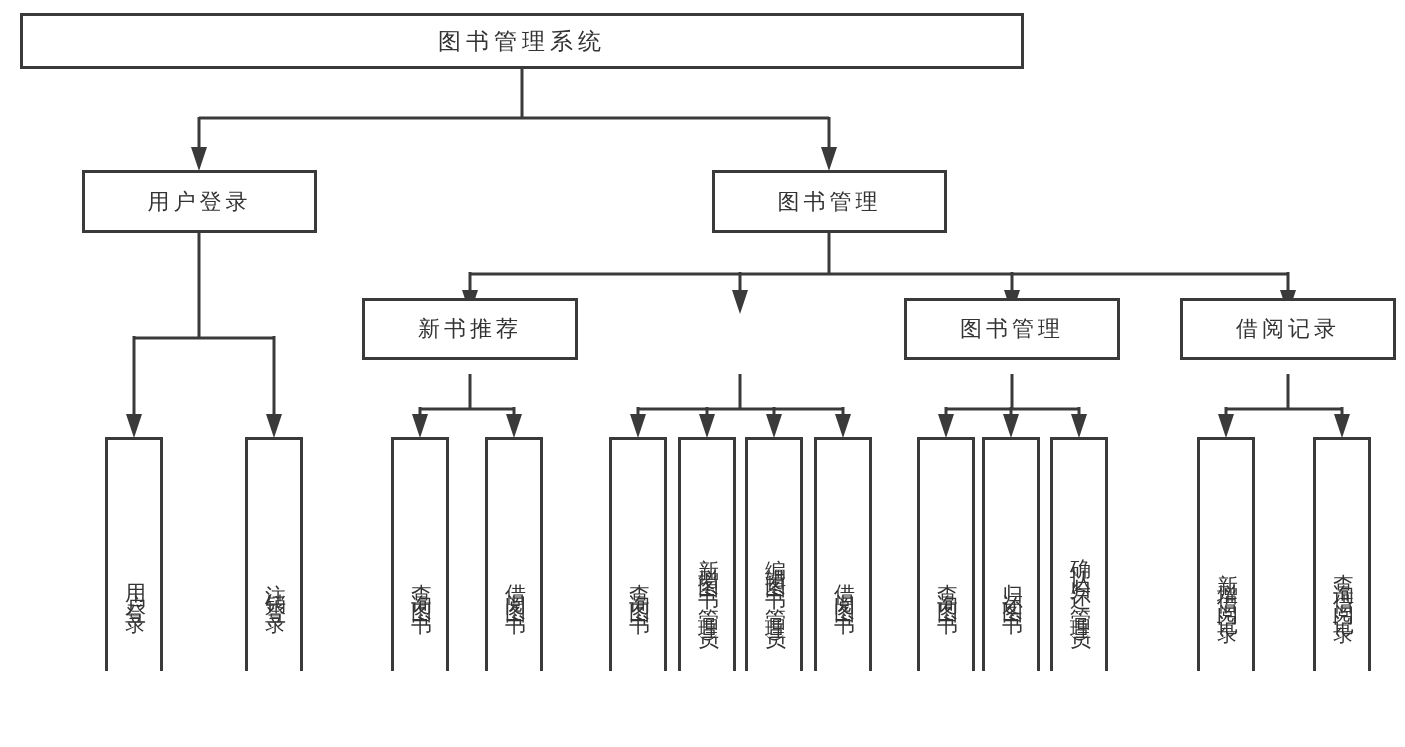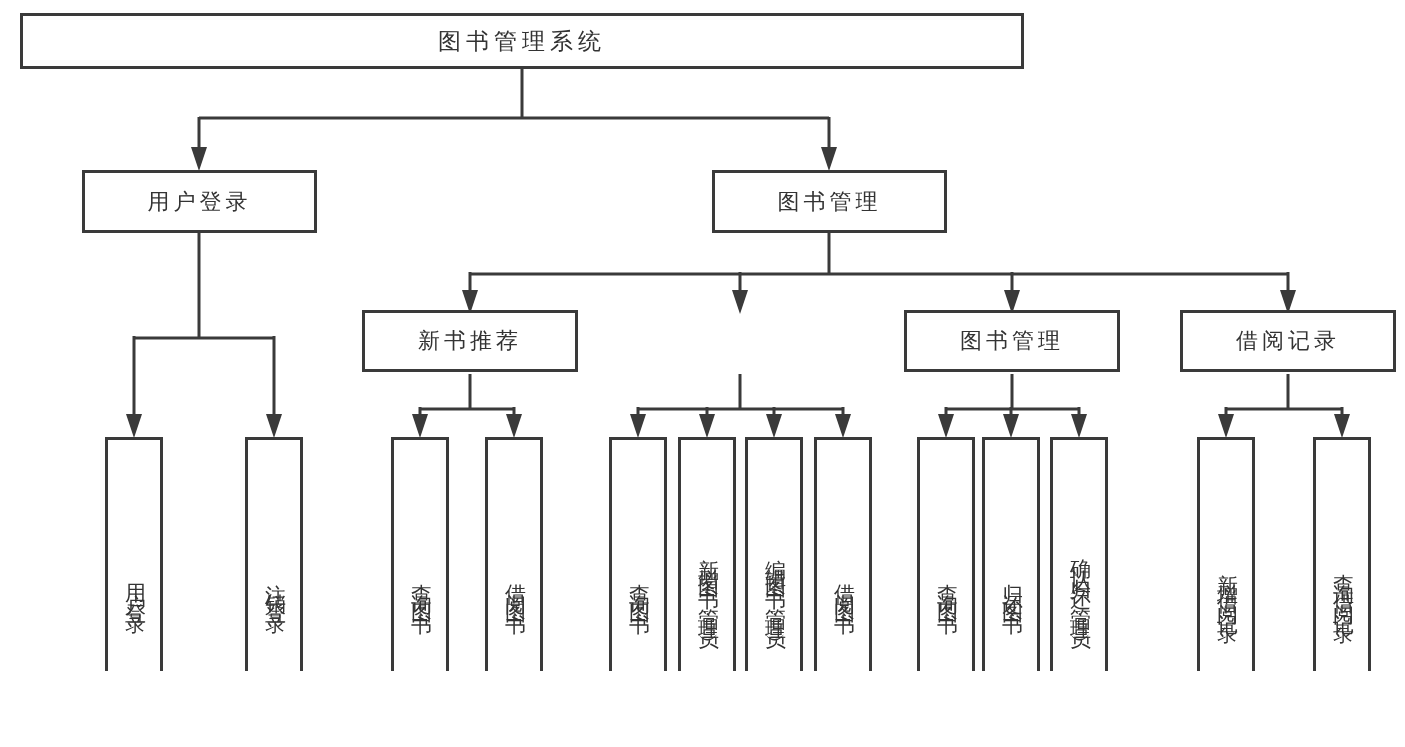--- a/index.html
+++ b/index.html
@@ -34,21 +34,21 @@
     color: #333333;
     font-size: 22px;
     letter-spacing: 4px;
     white-space: nowrap;
   }
   .box.root {
     left: 20px; top: 13px; width: 1004px; height: 56px;
     font-size: 23px; letter-spacing: 5px;
   }
   .box.l1 { top: 170px; width: 235px; height: 63px; }
-  .box.l2 { top: 310px; width: 216px; height: 62px; }
+  .box.l2 { top: 298px; width: 216px; height: 62px; }
   .box.leaf {
     top: 437px; width: 58px; height: 299px;
   }
   .box.leaf span {
     writing-mode: vertical-rl;
     text-orientation: mixed;
     letter-spacing: 10px;
     font-size: 21px;
     line-height: 1;
   }

